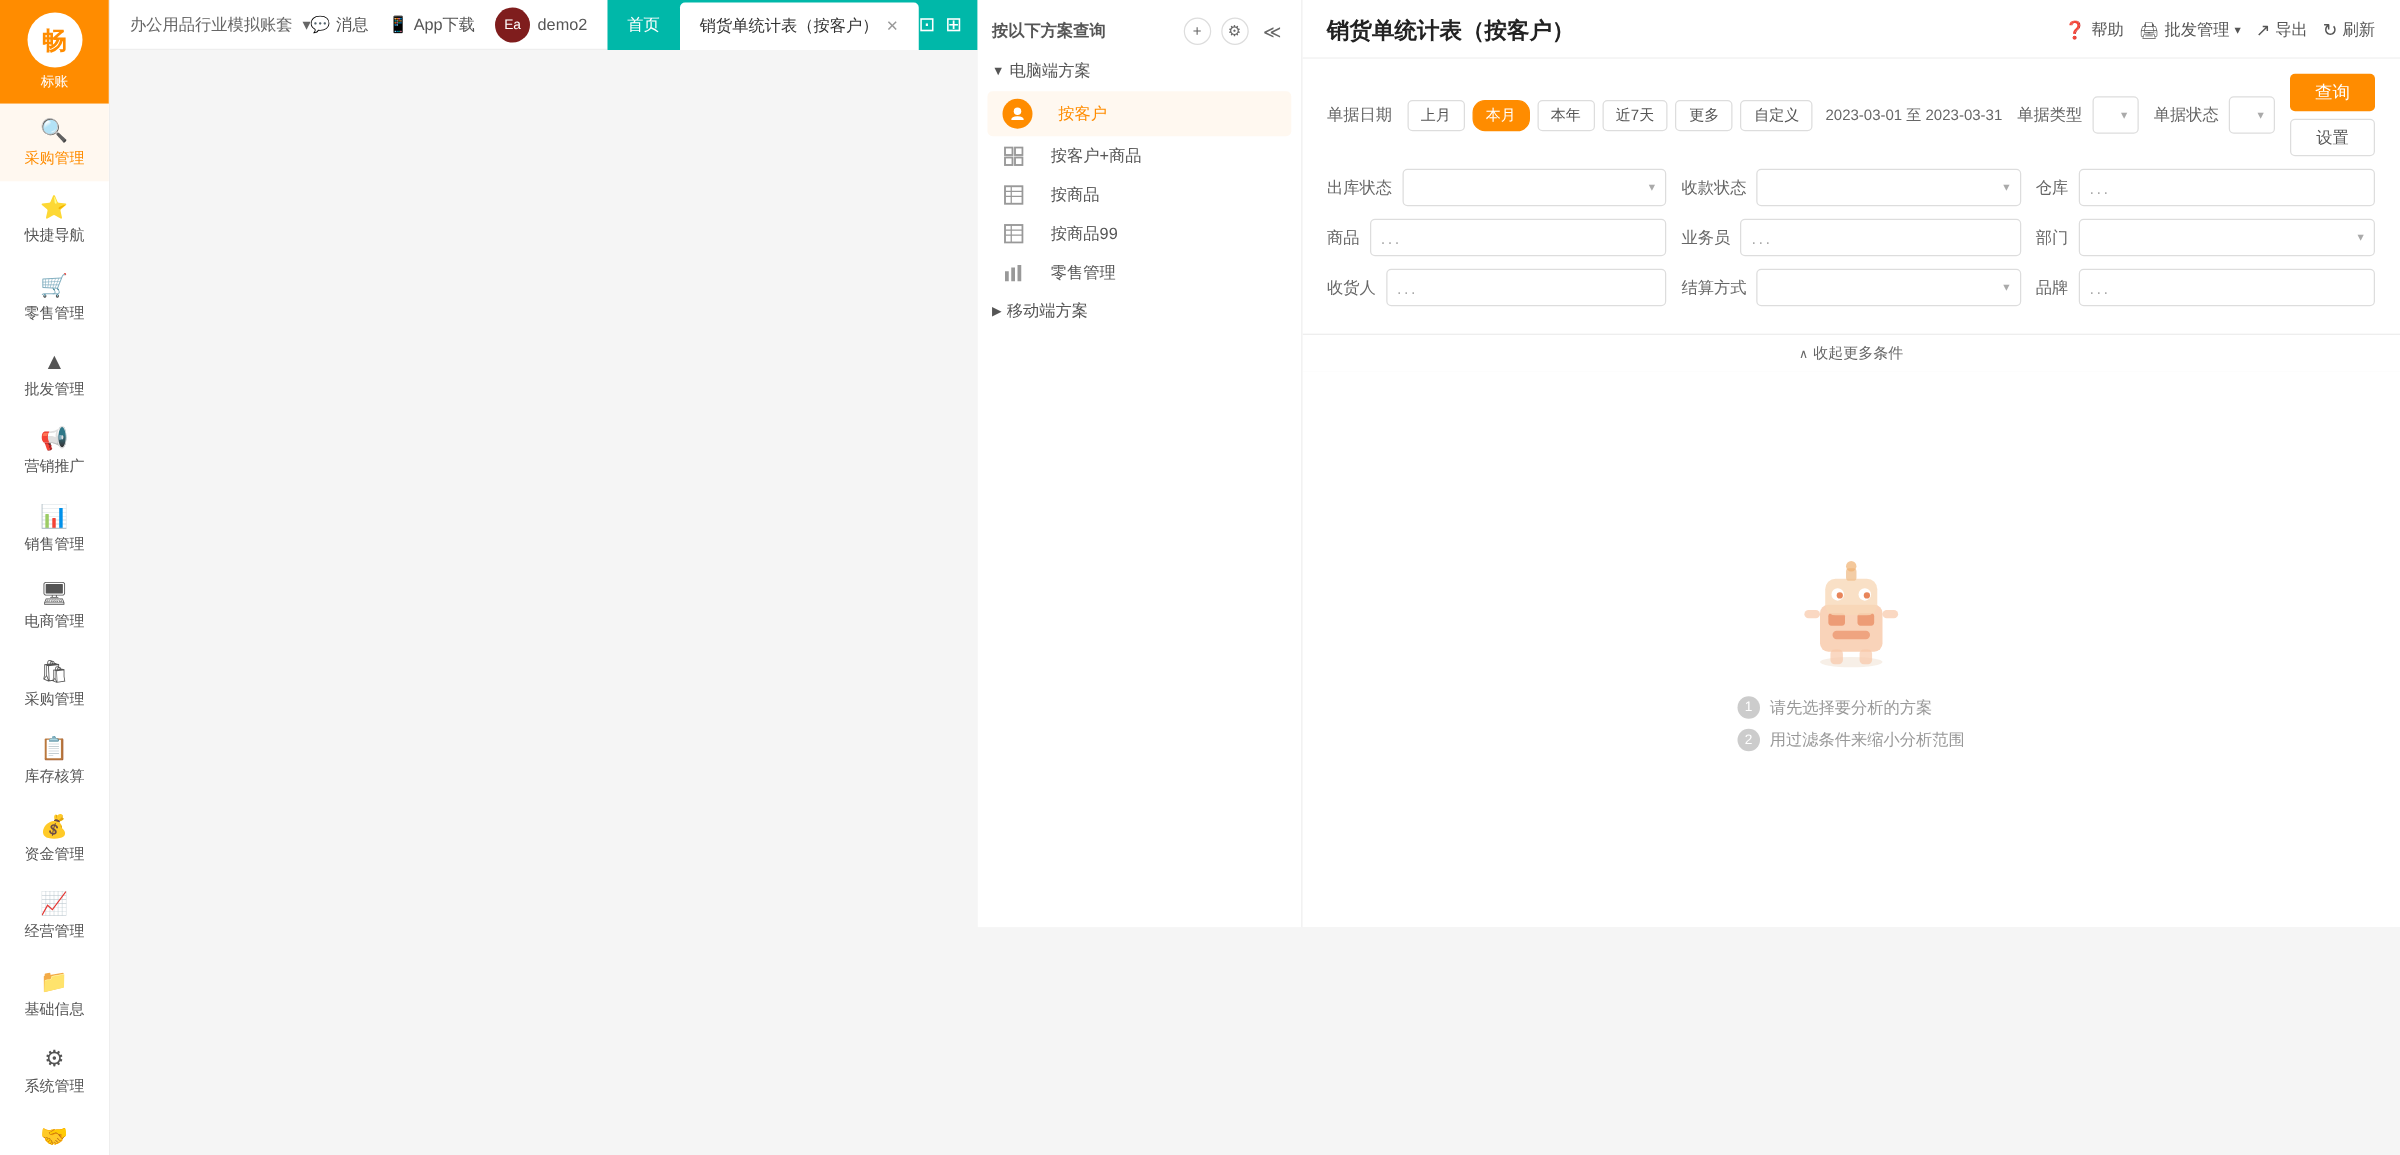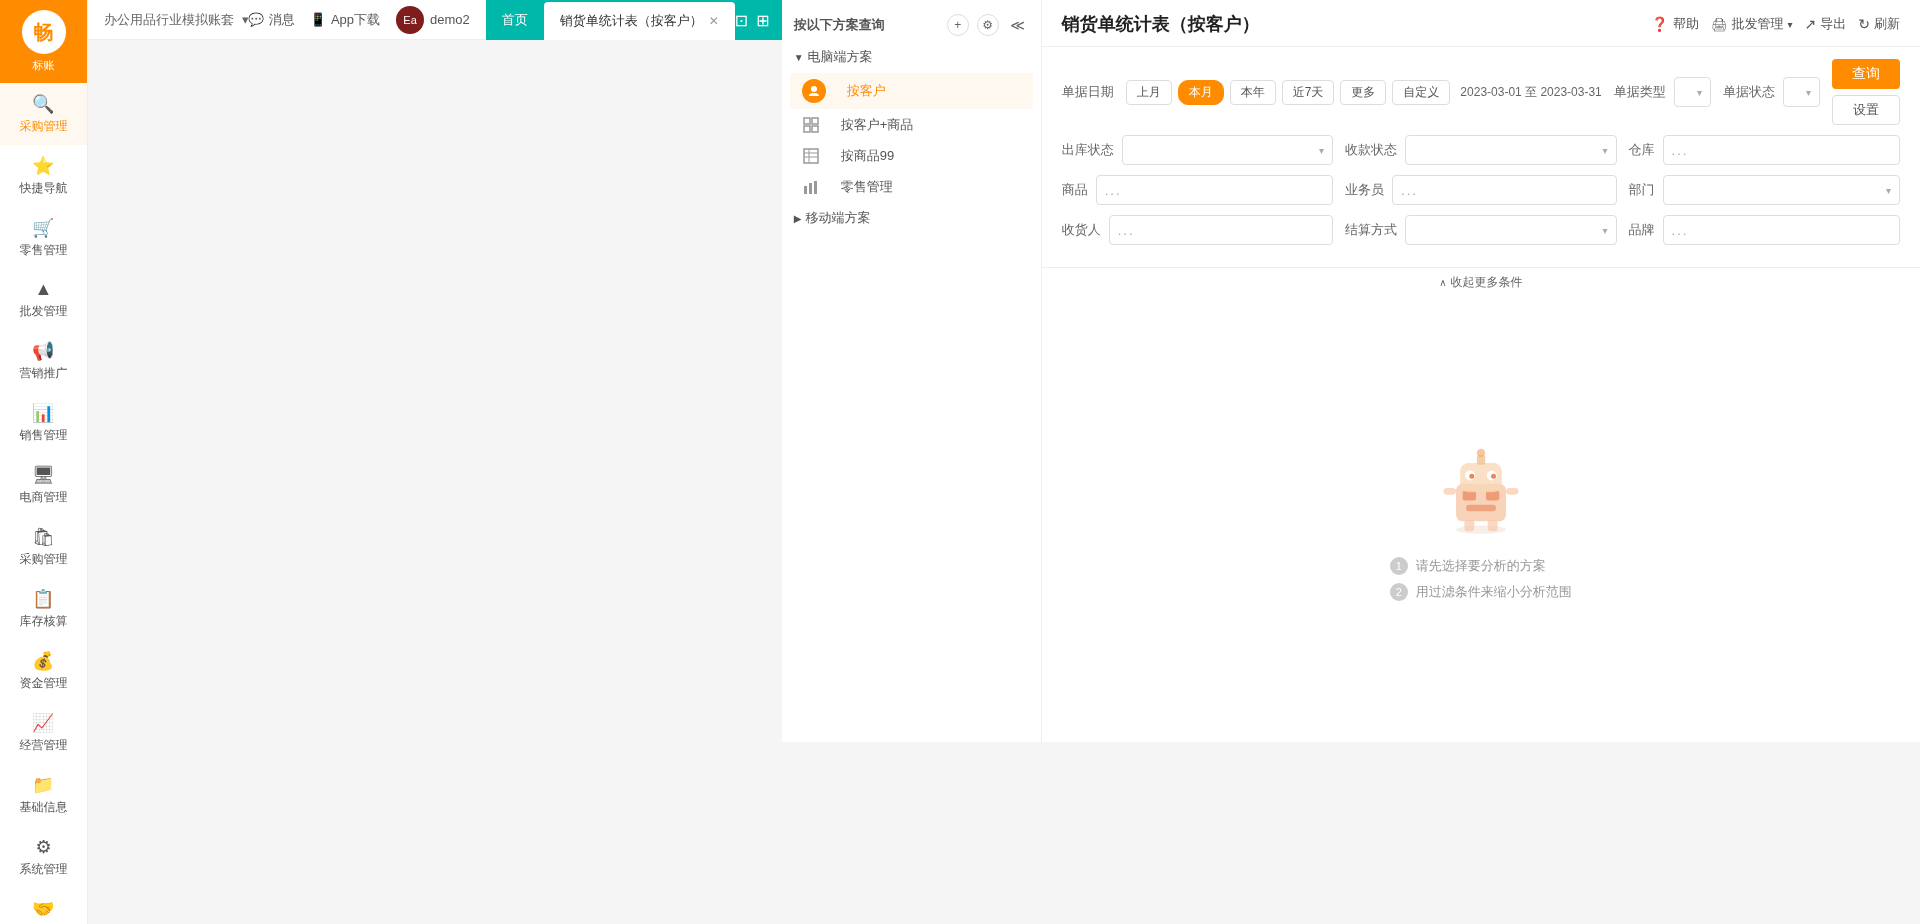--- a/index.html
+++ b/index.html
@@ -246,20 +246,31 @@
             <svg width="16" height="16" viewBox="0 0 16 16">
                 <rect x="1" y="1" width="6" height="6" fill="none" stroke="#999" stroke-width="1.5"></rect>
                 <rect x="9" y="1" width="6" height="6" fill="none" stroke="#999" stroke-width="1.5"></rect>
                 <rect x="1" y="9" width="6" height="6" fill="none" stroke="#999" stroke-width="1.5"></rect>
                 <rect x="9" y="9" width="6" height="6" fill="none" stroke="#999" stroke-width="1.5"></rect>
               </svg>
           </div>
           <span>按客户+商品</span>
         </div>
 
+        <div class="scheme-item">
+          <div class="item-icon">
+            <svg width="16" height="16" viewBox="0 0 16 16">
+                <rect x="1" y="1" width="14" height="14" fill="none" stroke="#999" stroke-width="1.5"></rect>
+                <line x1="1" y1="5" x2="15" y2="5" stroke="#999" stroke-width="1"></line>
+                <line x1="1" y1="9" x2="15" y2="9" stroke="#999" stroke-width="1"></line>
+                <line x1="6" y1="1" x2="6" y2="15" stroke="#999" stroke-width="1"></line>
+              </svg>
+          </div>
+          <span>按商品</span>
+        </div>
 
         <div class="scheme-item">
           <div class="item-icon">
             <svg width="16" height="16" viewBox="0 0 16 16">
                 <rect x="1" y="1" width="14" height="14" fill="none" stroke="#999" stroke-width="1.5"></rect>
                 <line x1="1" y1="5" x2="15" y2="5" stroke="#999" stroke-width="1"></line>
                 <line x1="1" y1="9" x2="15" y2="9" stroke="#999" stroke-width="1"></line>
                 <line x1="6" y1="1" x2="6" y2="15" stroke="#999" stroke-width="1"></line>
               </svg>
           </div>

